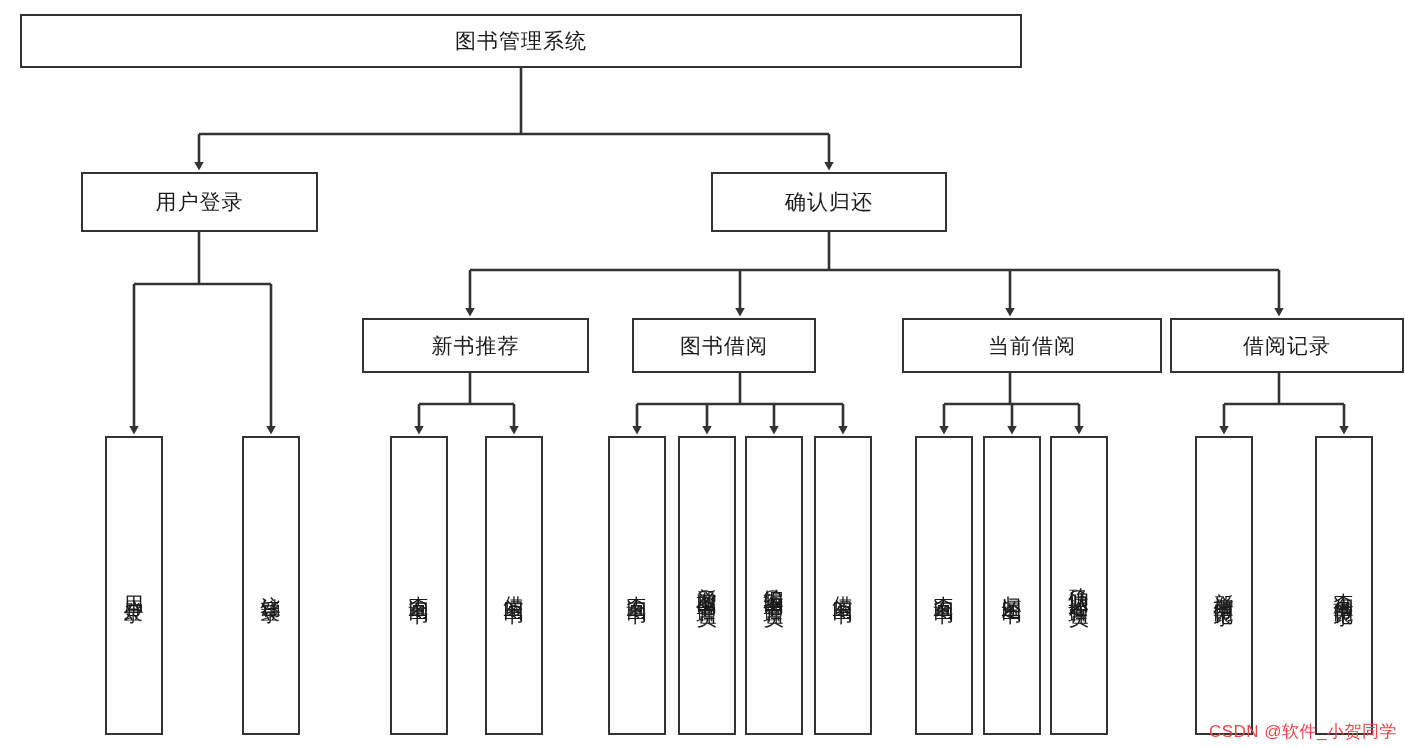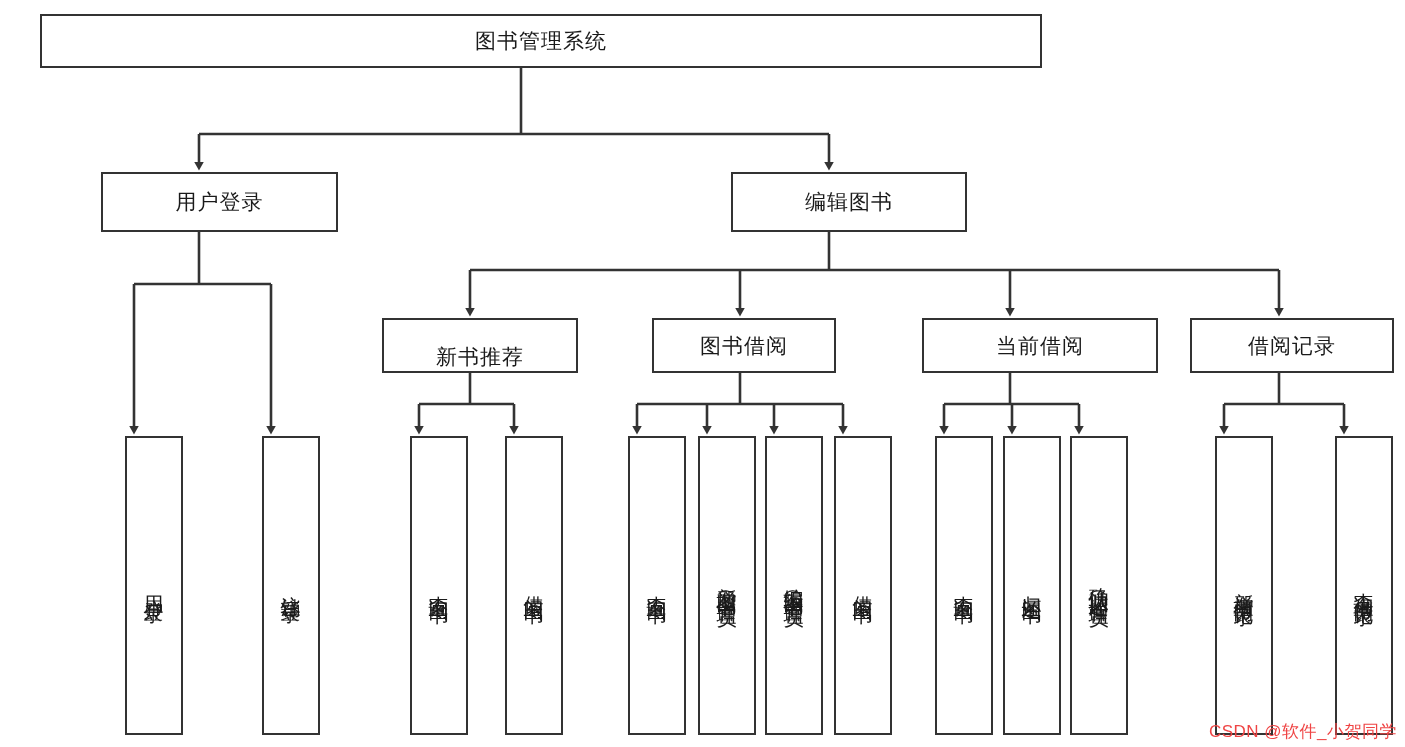--- a/index.html
+++ b/index.html
@@ -26,21 +26,20 @@
   }
   .node {
     position: absolute;
     box-sizing: border-box;
     border: 2px solid #333333;
     background: #ffffff;
     display: flex;
     align-items: center;
     justify-content: center;
     color: #1a1a1a;
-    margin-left: 20px;
   }
   .node.horiz {
     font-size: 21px;
     letter-spacing: 1px;
   }
   .node.vert {
     font-size: 20px;
   }
   .node.vert .vtext {
     writing-mode: vertical-rl;
@@ -121,36 +120,36 @@
 
   <div class="node horiz" style="left:20px; top:14px; width:1002px; height:54px;">
     <span class="node-label">图书管理系统</span>
   </div>
 
   <div class="node horiz" style="left:81px; top:172px; width:237px; height:60px;">
     <span class="node-label">用户登录</span>
   </div>
 
   <div class="node horiz" style="left:711px; top:172px; width:236px; height:60px;">
-    <span class="node-label">编辑图书</span>
-  </div>
-
-  <div class="node horiz" style="left:362px; top:318px; width:196px; height:55px;align-items:flex-end;">
+    <span class="node-label">确认归还</span>
+  </div>
+
+  <div class="node horiz" style="left:362px; top:318px; width:227px; height:55px;">
     <span class="node-label">新书推荐</span>
   </div>
 
   <div class="node horiz" style="left:632px; top:318px; width:184px; height:55px;">
     <span class="node-label">图书借阅</span>
   </div>
 
-  <div class="node horiz" style="left:902px; top:318px; width:236px; height:55px;">
+  <div class="node horiz" style="left:902px; top:318px; width:260px; height:55px;">
     <span class="node-label">当前借阅</span>
   </div>
 
-  <div class="node horiz" style="left:1170px; top:318px; width:204px; height:55px;">
+  <div class="node horiz" style="left:1170px; top:318px; width:234px; height:55px;">
     <span class="node-label">借阅记录</span>
   </div>
 
   <div class="node vert" style="left:105px; top:436px; width:58px; height:299px;">
     <span class="vtext">用户登录</span>
   </div>
 
   <div class="node vert" style="left:242px; top:436px; width:58px; height:299px;">
     <span class="vtext">注销登录</span>
   </div>

